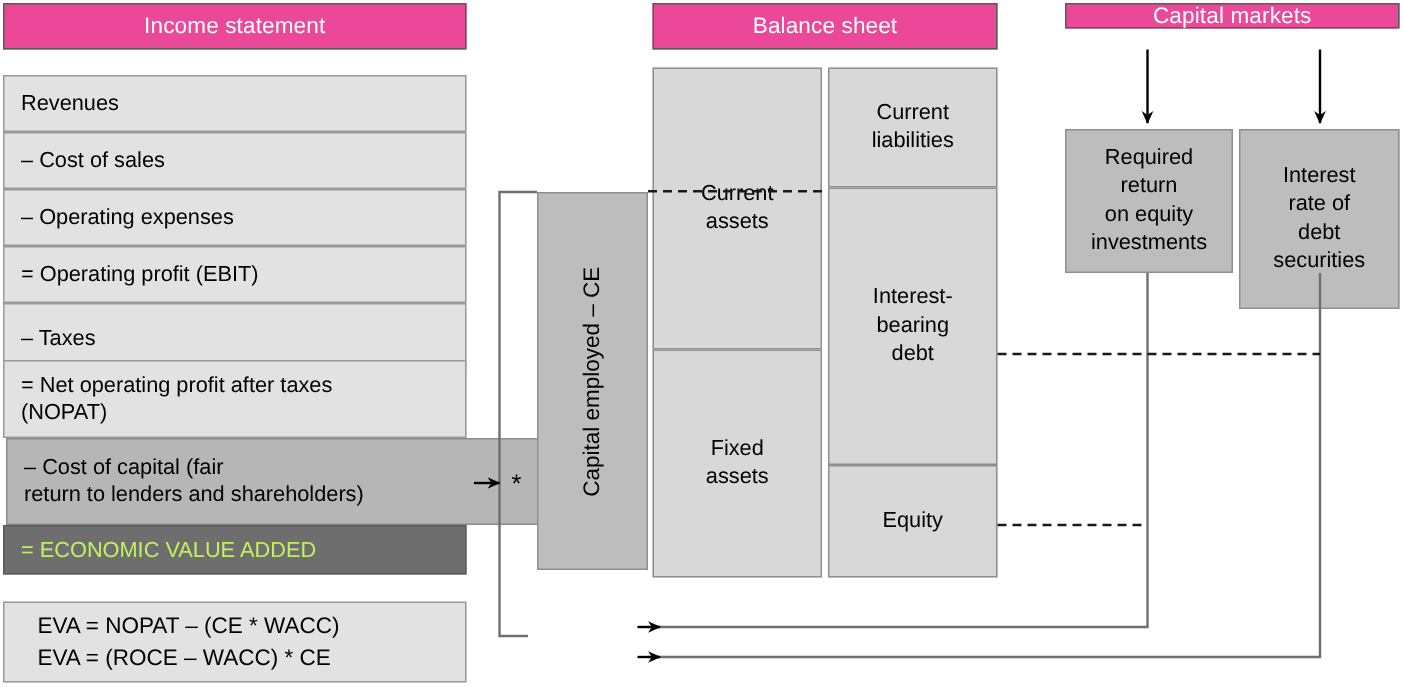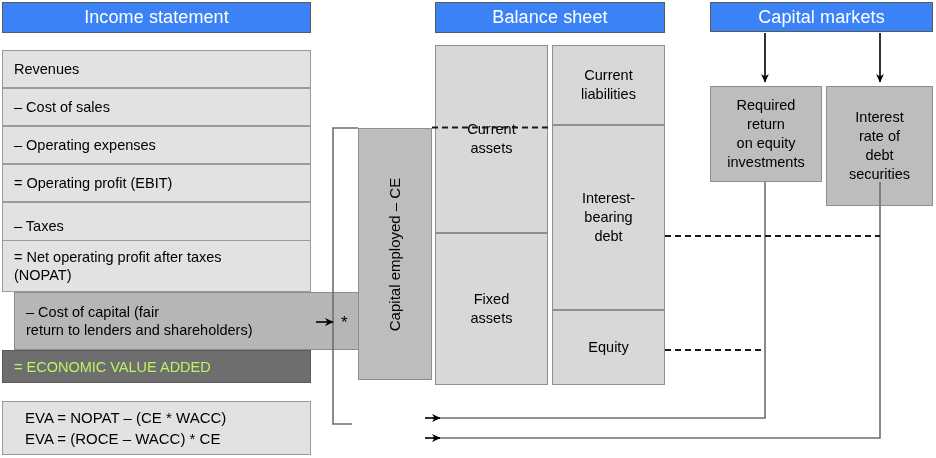--- a/index.html
+++ b/index.html
@@ -19,24 +19,24 @@
   .stage {
     position: absolute;
     left: 0; top: 0;
     width: 936px;
     height: 458px;
   }
 
   
   .hdr {
     position: absolute;
-    background: #3b82f6;
+    background: #ec4899;
     border: 1px solid #5a5a5a;
     color: #ffffff;
-    font-size: 18px;
+    font-size: 15px;
     display: flex;
     align-items: center;
     justify-content: center;
     box-sizing: border-box;
     letter-spacing: .1px;
   }
   .isrow {
     position: absolute;
     box-sizing: border-box;
     border: 1px solid #9a9a9a;
@@ -136,36 +136,36 @@
 </style>
 </head>
 <body>
 
 <div class="stage">
 
   <div class="hdr" style="left:2px; top:2px; width:309px; height:31px;">Income statement</div>
 
   <div class="hdr" style="left:435px; top:2px; width:230px; height:31px;">Balance sheet</div>
 
-  <div class="hdr" style="left:710px; top:2px; width:223px; height:30px;">Capital markets</div>
+  <div class="hdr" style="left:710px; top:2px; width:223px; height:17px;">Capital markets</div>
 
   <div class="isrow" style="left:2px; top:50px; width:309px; height:38px;">Revenues</div>
 
   <div class="isrow" style="left:2px; top:88px; width:309px; height:38px;">– Cost of sales</div>
 
   <div class="isrow" style="left:2px; top:126px; width:309px; height:38px;">– Operating expenses</div>
 
   <div class="isrow" style="left:2px; top:164px; width:309px; height:38px;">= Operating profit (EBIT)</div>
 
   <div class="isrow" style="left:2px; top:202px; width:309px; height:48px;">– Taxes</div>
 
   <div class="isrow" style="left:2px; top:240px; width:309px; height:52px;">= Net operating profit after taxes
    (NOPAT)</div>
 
-  <div class="isrow mid" style="left:14px; top:292px; width:371px; height:58px;">– Cost of capital (fair
+  <div class="isrow mid" style="left:4px; top:292px; width:371px; height:58px;">– Cost of capital (fair
    return to lenders and shareholders)</div>
 
   <div class="isrow dark" style="left:2px; top:350px; width:309px; height:33px;">= ECONOMIC VALUE ADDED</div>
 
   <div class="evabox" style="left:2px; top:401px; width:309px; height:54px;">EVA = NOPAT – (CE * WACC)
 EVA = (ROCE – WACC) * CE</div>
 
   <div class="cebox" style="left:358px; top:128px; width:74px; height:252px;">
     <span>Capital employed – CE</span>
   </div>

